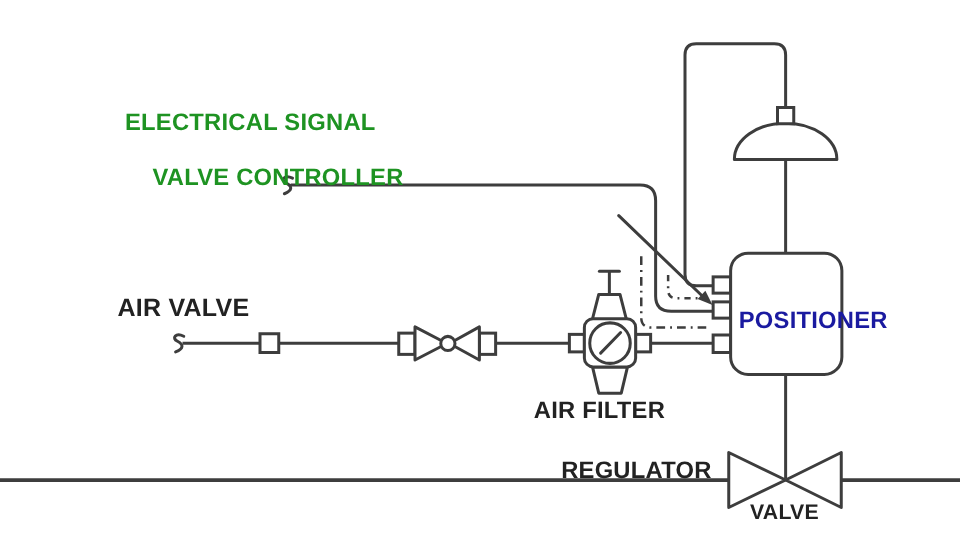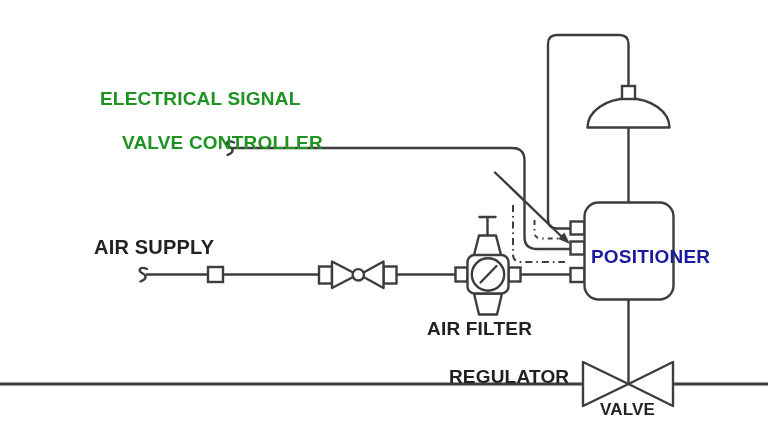--- a/index.html
+++ b/index.html
@@ -105,21 +105,21 @@
       <rect class="sf" x="570.5" y="241.5" width="14" height="13"></rect>
       <rect class="sf" x="570.5" y="268" width="14" height="14"></rect>
       <rect class="sf" x="584.5" y="202.5" width="89" height="97" rx="14"></rect>
     </g>
   </svg>
 
   <div class="lbl lbl-signal"><span>ELECTRICAL SIGNAL</span><br>
     <span>VALVE CONTROLLER</span></div>
 
 
-  <div class="lbl lbl-airsupply">AIR SUPPLY</div>
+  <div class="lbl lbl-airsupply">AIR VALVE</div>
 
   <div class="lbl lbl-regulator"><span>AIR FILTER</span><br>
     <span>REGULATOR</span></div>
 
   <div class="lbl lbl-positioner">POSITIONER</div>
 
   <div class="lbl lbl-valve">VALVE</div>
 
 </div>
 

